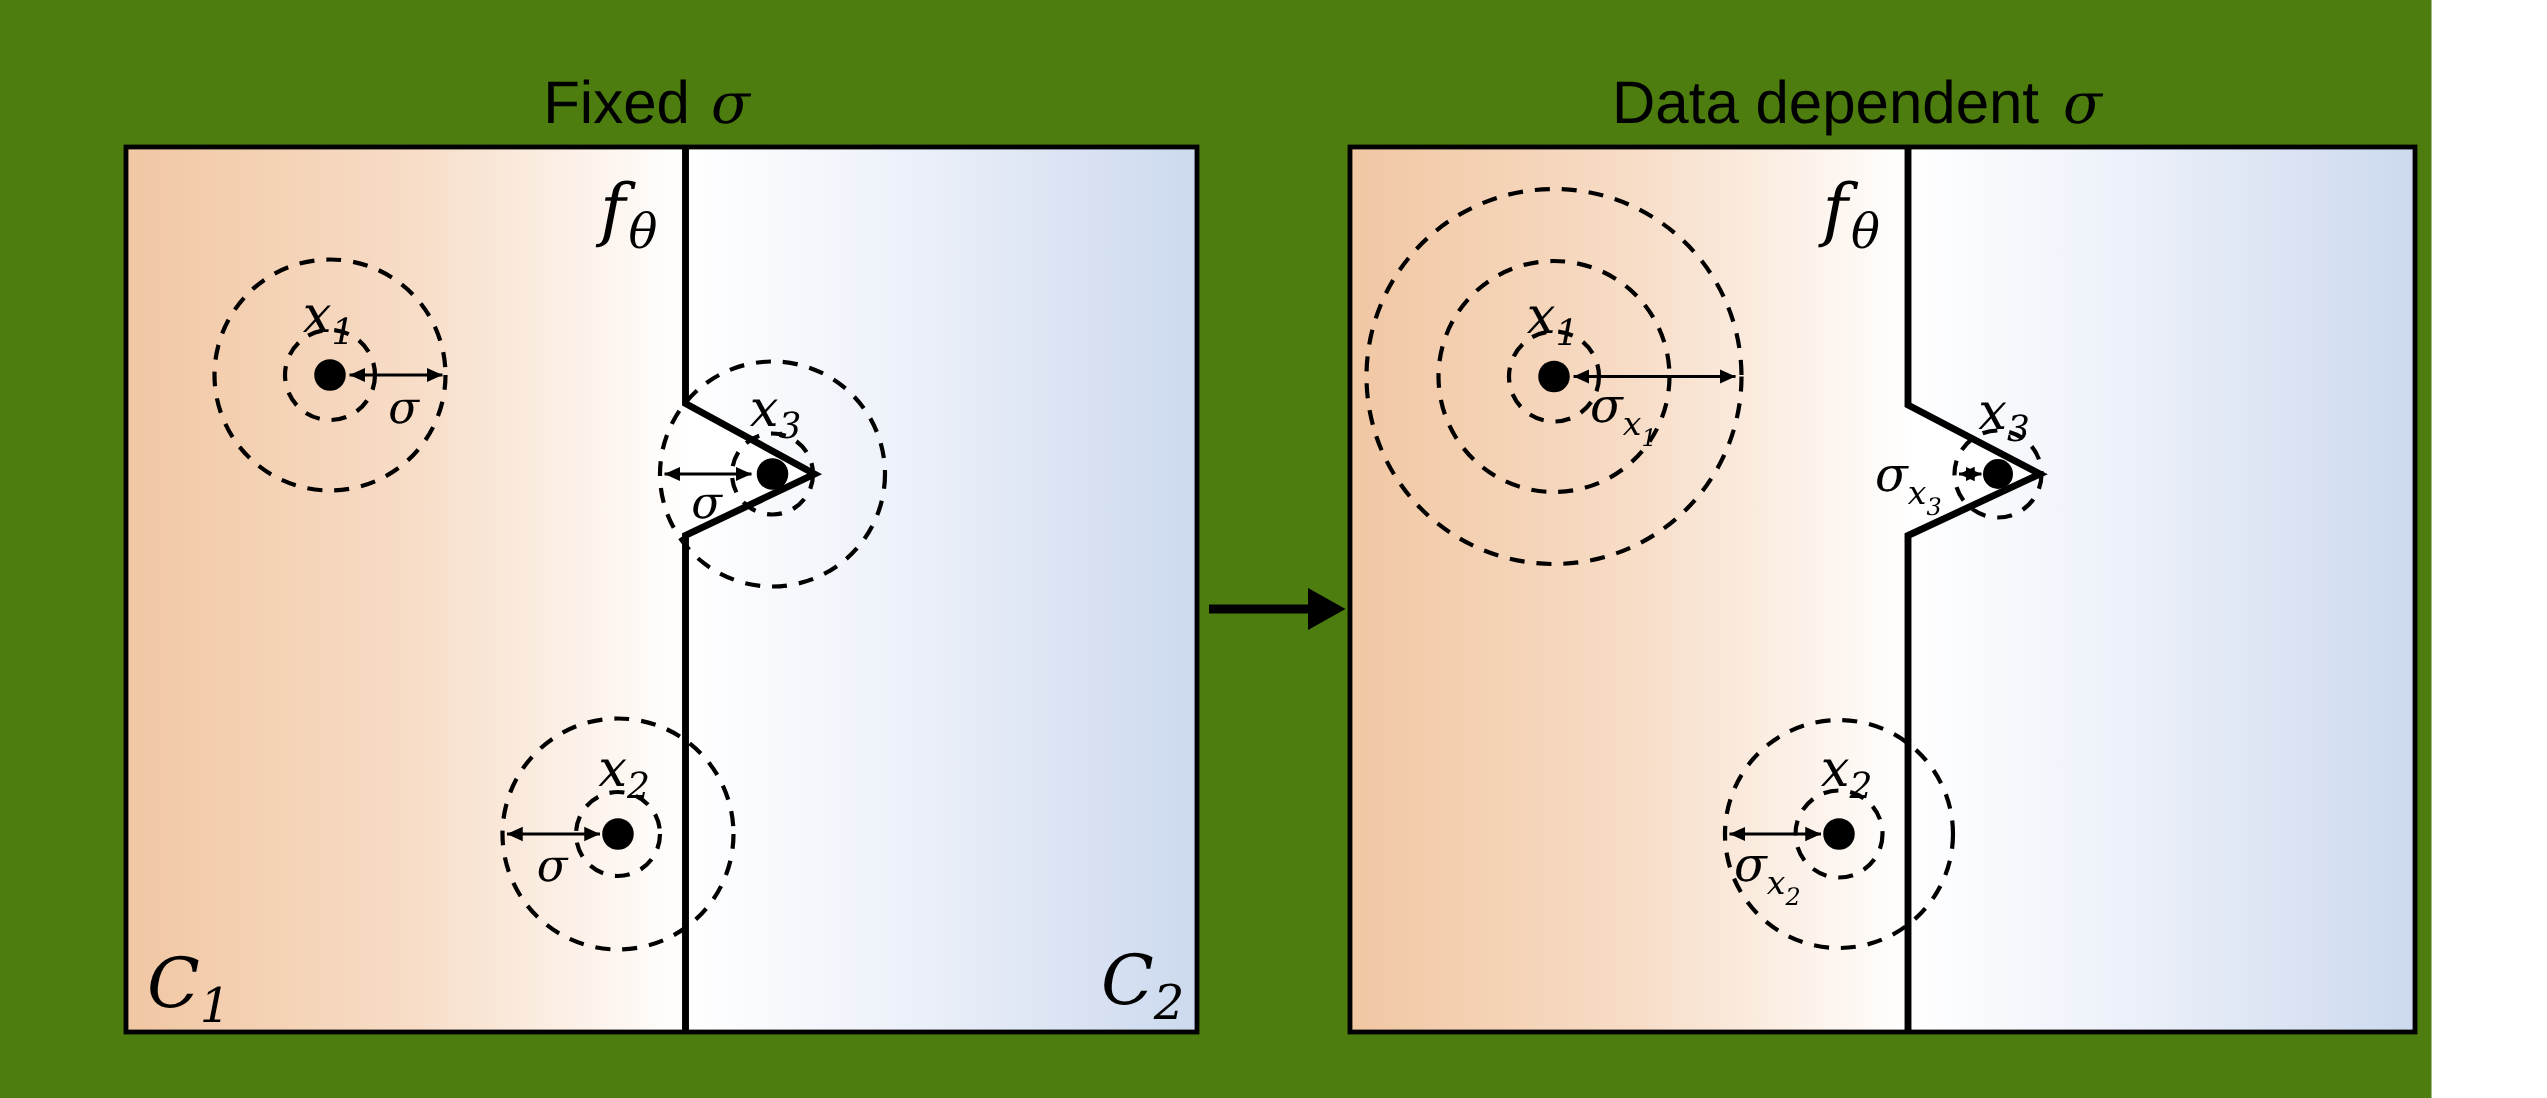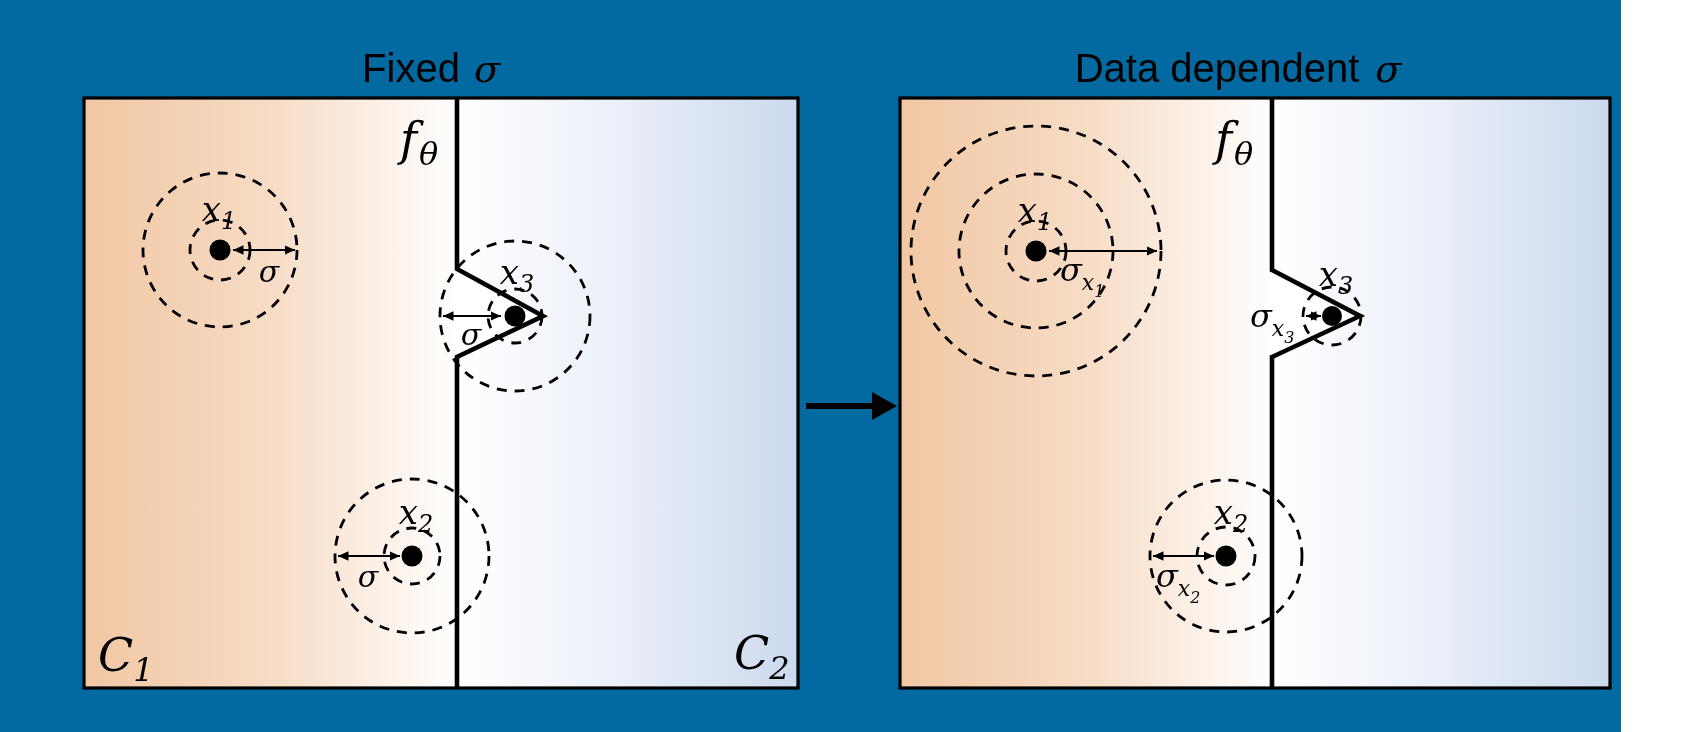--- a/index.html
+++ b/index.html
@@ -1,19 +1,19 @@
 <!DOCTYPE html>
 <html><head>
 <meta charset="utf-8">
 <style>
   html,body { margin:0; padding:0; background:#ffffff; }
   .figure-wrap {
     position:relative;
     width:1621px; height:732px;
-    background:#0369a1;
+    background:#4d7c0f;
     font-family:"Liberation Sans", sans-serif;
   }
   svg { display:block; }
 
   .title-sans   { font-family:"Liberation Sans", sans-serif; font-size:40px; fill:#000; }
   .title-sigma  { font-family:"DejaVu Serif","Liberation Serif",serif; font-style:italic; font-size:38px; fill:#000; }
 
   .math         { font-family:"DejaVu Serif","Liberation Serif",serif; font-style:italic; fill:#000; }
   .fs46 { font-size:46px; }
   .fs34 { font-size:34px; }

